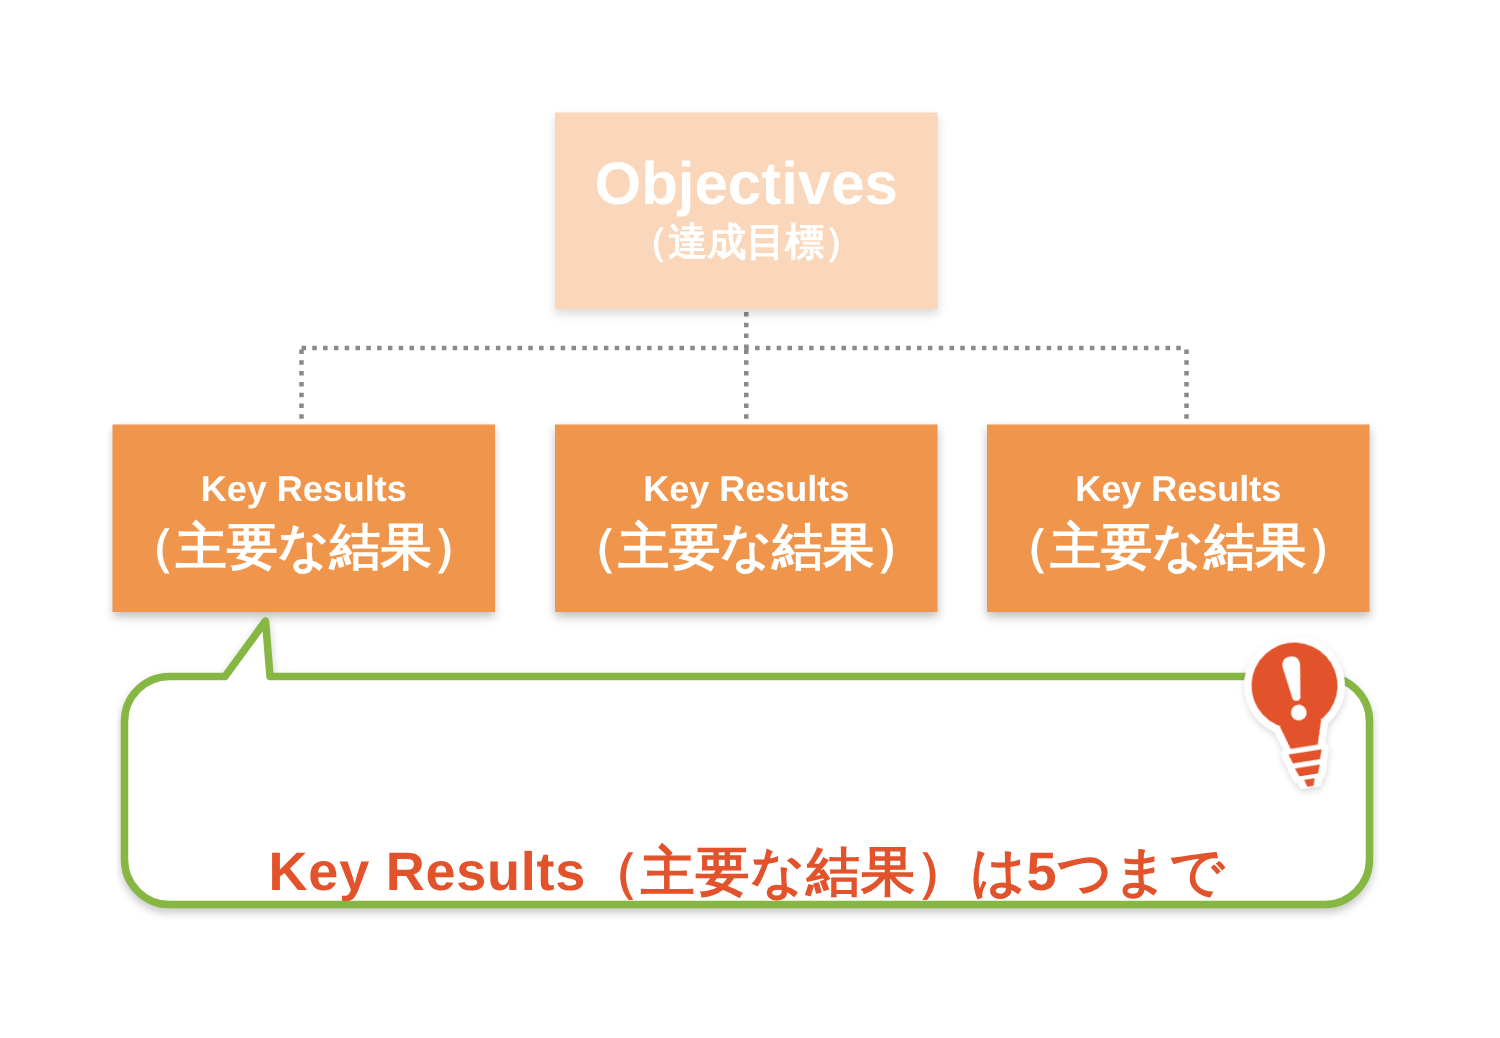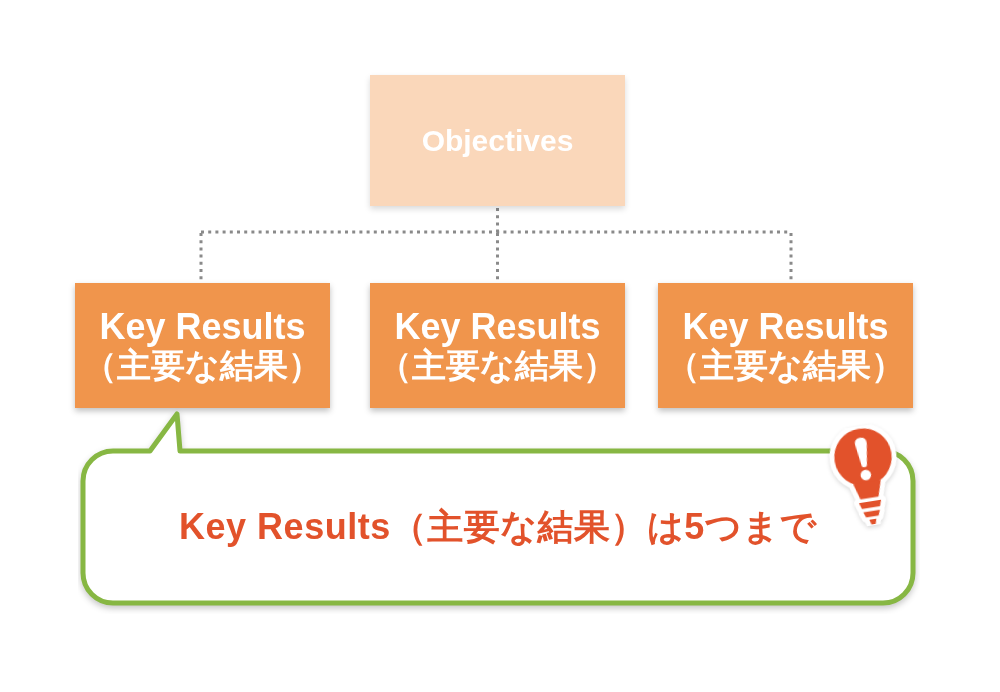--- a/index.html
+++ b/index.html
@@ -8,36 +8,36 @@
 
   
   .connectors{position:absolute;left:0;top:0;}
   .dotted{fill:none;stroke:var(--connector,#8A8A8A);stroke-width:3;stroke-dasharray:3 4.2;}
 
   
   .box{position:absolute;display:flex;flex-direction:column;align-items:center;justify-content:center;
        color:var(--box-text,#ffffff);text-align:center;font-weight:bold;}
   .objectives{left:370px;top:75px;width:255px;height:131px;
        background:var(--objectives-bg,#FAD7BA);box-shadow:0 3px 6px rgba(0,0,0,.15);}
-  .objectives .t1{font-size:30px;line-height:40px;}
+  .objectives .t1{font-size:40px;line-height:40px;}
   .objectives .t2{font-size:26px;line-height:36px;}
   .kr{top:283px;width:255px;height:125px;background:var(--key-results-bg,#F0954C);
        box-shadow:0 3px 6px rgba(0,0,0,.25);}
-  .kr .t1{font-size:36px;line-height:40px;}
+  .kr .t1{font-size:24px;line-height:40px;}
   .kr .t2{font-size:34px;line-height:37px;}
   .kr-1{left:75px;}
   .kr-2{left:370px;}
   .kr-3{left:658px;}
 
   
   .bubble-svg{position:absolute;left:78px;top:408px;}
   .bubble-path{fill:#ffffff;stroke:var(--callout-border,#87B743);stroke-width:5;stroke-linejoin:round;
        filter:drop-shadow(0 3px 3px rgba(0,0,0,.22));}
   .bubble-text{position:absolute;left:83px;top:451px;width:830px;height:152px;
-       display:flex;flex-direction:column;align-items:center;justify-content:center;
+       display:flex;flex-direction:column;align-items:center;justify-content:flex-end;
        color:var(--callout-text,#E2522B);font-weight:bold;font-size:36px;line-height:1.23;
        letter-spacing:.5px;text-align:center;white-space:nowrap;}
 
   
   .bulb-svg{position:absolute;left:828px;top:426px;transform:rotate(-9deg);transform-origin:35px 31px;
        filter:drop-shadow(0 2px 2px rgba(0,0,0,.15));}
   .bulb-halo{fill:#ffffff;stroke:#ffffff;stroke-width:14;stroke-linejoin:round;}
   .bulb-body{fill:var(--bulb,#E2522B);}
   .bulb-mark{fill:#ffffff;}
 </style>
@@ -45,20 +45,21 @@
 <body>
 
 <div class="canvas">
 
   <svg class="connectors" width="1000" height="300" viewBox="0 0 1000 300">
     <path class="dotted" d="M497.5 208 V232 M201 232 H791 M201 233 V281 M497.5 233 V281 M791 233 V281"></path>
   </svg>
 
   <div class="box objectives">
     <div class="t1">Objectives</div>
+    <div class="t2">（達成目標）</div>
   </div>
 
   <div class="box kr kr-1">
     <div class="t1">Key Results</div>
     <div class="t2">（主要な結果）</div>
   </div>
   <div class="box kr kr-2">
     <div class="t1">Key Results</div>
     <div class="t2">（主要な結果）</div>
   </div>

